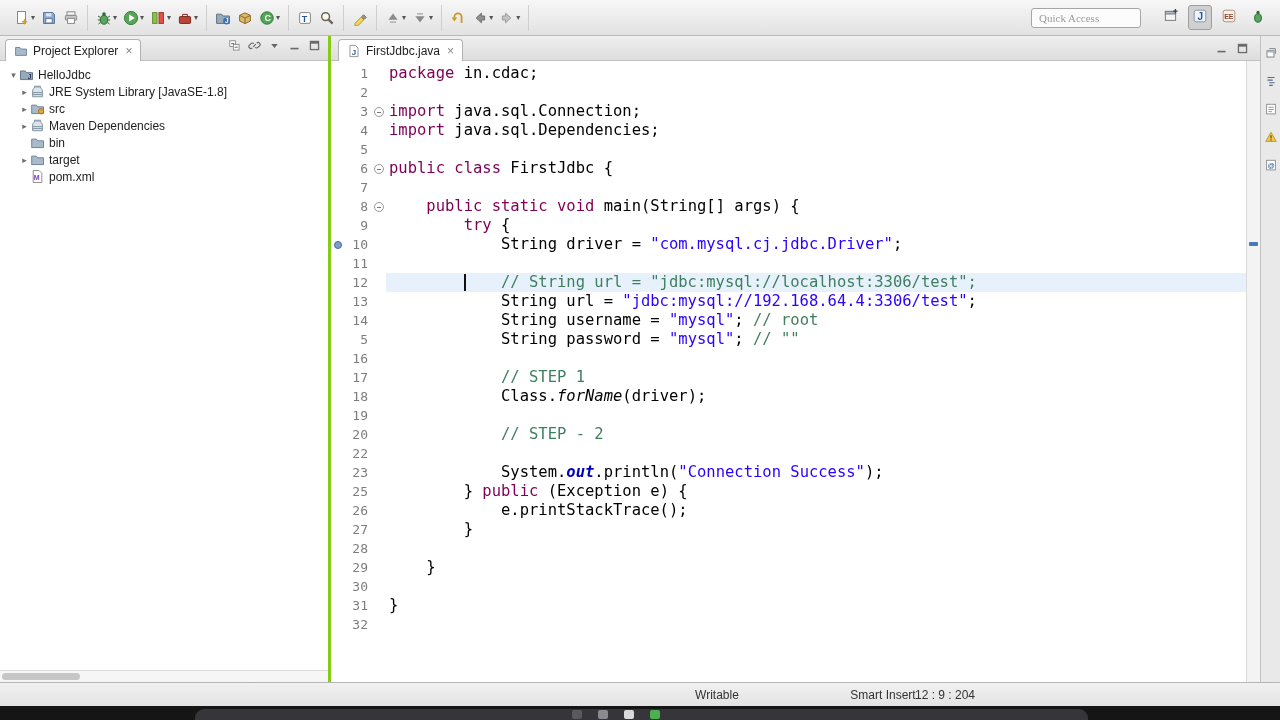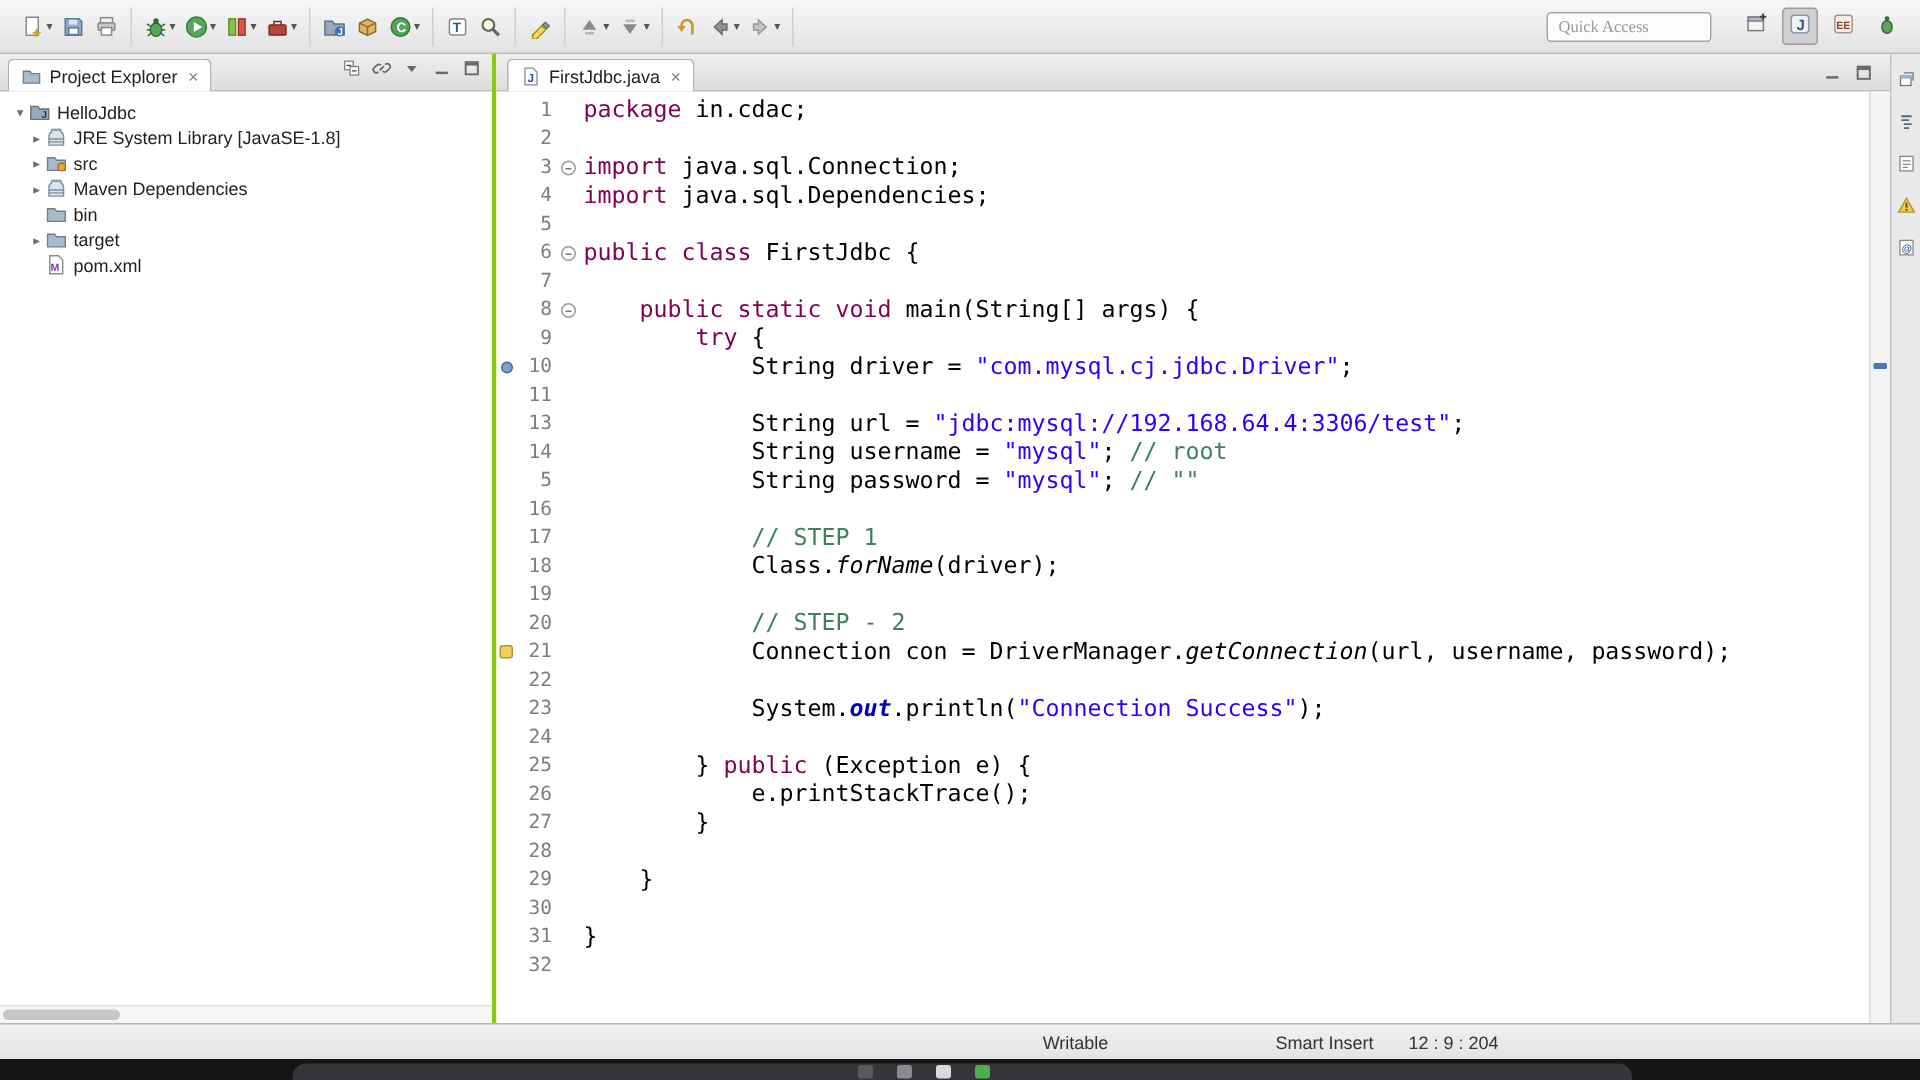--- a/index.html
+++ b/index.html
@@ -80,21 +80,21 @@
   
   .right-strip{width:20px;flex:none;background:#e9e9e9;border-left:1px solid #c2c2c2;
     display:flex;flex-direction:column;align-items:center;gap:11px;padding-top:10px}
 
   
   .statusbar{position:absolute;left:0;right:0;bottom:14px;height:24px;
     background:linear-gradient(#f1f1f1,#e3e3e3);border-top:1px solid #b6b6b6;color:#333;font-size:12px}
   .sb{position:absolute;top:0;height:24px;line-height:24px;text-align:center}
   .sb1{left:657px;width:120px}
   .sb2{left:827px;width:112px}
-  .sb3{left:912px;width:114px}
+  .sb3{left:888px;width:114px}
 
   
   .dock{position:absolute;left:0;right:0;bottom:0;height:14px;background:#151515;overflow:hidden}
   .dock-shelf{position:absolute;left:195px;width:893px;top:3px;bottom:-4px;background:#35353a;border-radius:9px 9px 0 0}
   .dock-app{position:absolute;bottom:1px;width:10px;height:9px;border-radius:2px}
 </style>
 </head>
 <body>
 
 <div class="toolbar">
@@ -446,32 +446,31 @@
           <div class="code-line"><span class="ln-ann"></span><span class="ln-num">2</span><span class="ln-fold"></span><span class="ln-code"></span></div>
           <div class="code-line"><span class="ln-ann"></span><span class="ln-num">3</span><span class="ln-fold"><span class="fold-dot"></span></span><span class="ln-code"><span class="tk-k">import</span><span class="tk-p"> java.sql.Connection;</span></span></div>
           <div class="code-line"><span class="ln-ann"></span><span class="ln-num">4</span><span class="ln-fold"></span><span class="ln-code"><span class="tk-k">import</span><span class="tk-p"> java.sql.Dependencies;</span></span></div>
           <div class="code-line"><span class="ln-ann"></span><span class="ln-num">5</span><span class="ln-fold"></span><span class="ln-code"></span></div>
           <div class="code-line"><span class="ln-ann"></span><span class="ln-num">6</span><span class="ln-fold"><span class="fold-dot"></span></span><span class="ln-code"><span class="tk-k">public</span><span class="tk-p"> </span><span class="tk-k">class</span><span class="tk-p"> FirstJdbc {</span></span></div>
           <div class="code-line"><span class="ln-ann"></span><span class="ln-num">7</span><span class="ln-fold"></span><span class="ln-code"></span></div>
           <div class="code-line"><span class="ln-ann"></span><span class="ln-num">8</span><span class="ln-fold"><span class="fold-dot"></span></span><span class="ln-code"><span class="tk-p">    </span><span class="tk-k">public</span><span class="tk-p"> </span><span class="tk-k">static</span><span class="tk-p"> </span><span class="tk-k">void</span><span class="tk-p"> main(String[] args) {</span></span></div>
           <div class="code-line"><span class="ln-ann"></span><span class="ln-num">9</span><span class="ln-fold"></span><span class="ln-code"><span class="tk-p">        </span><span class="tk-k">try</span><span class="tk-p"> {</span></span></div>
           <div class="code-line"><span class="ln-ann"><span class="mk-breakpoint"></span></span><span class="ln-num">10</span><span class="ln-fold"></span><span class="ln-code"><span class="tk-p">            String driver = </span><span class="tk-s">"com.mysql.cj.jdbc.Driver"</span><span class="tk-p">;</span></span></div>
           <div class="code-line"><span class="ln-ann"></span><span class="ln-num">11</span><span class="ln-fold"></span><span class="ln-code"></span></div>
+          <div class="code-line current"><span class="ln-ann"></span><span class="ln-num">12</span><span class="ln-fold"></span><span class="ln-code"><span class="tk-c">            // String url = "jdbc:mysql://localhost:3306/test";</span><span class="caret" style="left: calc(8ch + 3px);"></span></span></div>
           <div class="code-line"><span class="ln-ann"></span><span class="ln-num">13</span><span class="ln-fold"></span><span class="ln-code"><span class="tk-p">            String url = </span><span class="tk-s">"jdbc:mysql://192.168.64.4:3306/test"</span><span class="tk-p">;</span></span></div>
           <div class="code-line"><span class="ln-ann"></span><span class="ln-num">14</span><span class="ln-fold"></span><span class="ln-code"><span class="tk-p">            String username = </span><span class="tk-s">"mysql"</span><span class="tk-p">; </span><span class="tk-c">// root</span></span></div>
           <div class="code-line"><span class="ln-ann"></span><span class="ln-num">5</span><span class="ln-fold"></span><span class="ln-code"><span class="tk-p">            String password = </span><span class="tk-s">"mysql"</span><span class="tk-p">; </span><span class="tk-c">// ""</span></span></div>
           <div class="code-line"><span class="ln-ann"></span><span class="ln-num">16</span><span class="ln-fold"></span><span class="ln-code"></span></div>
           <div class="code-line"><span class="ln-ann"></span><span class="ln-num">17</span><span class="ln-fold"></span><span class="ln-code"><span class="tk-c">            // STEP 1</span></span></div>
           <div class="code-line"><span class="ln-ann"></span><span class="ln-num">18</span><span class="ln-fold"></span><span class="ln-code"><span class="tk-p">            Class.</span><span class="tk-i">forName</span><span class="tk-p">(driver);</span></span></div>
           <div class="code-line"><span class="ln-ann"></span><span class="ln-num">19</span><span class="ln-fold"></span><span class="ln-code"></span></div>
           <div class="code-line"><span class="ln-ann"></span><span class="ln-num">20</span><span class="ln-fold"></span><span class="ln-code"><span class="tk-c">            // STEP - 2</span></span></div>
-          <div class="code-line"><span class="ln-ann"><span class="mk-task"></span></span><span class="ln-num">21</span><span class="ln-fold"></span><span class="ln-code"><span class="tk-p">            Connection con = DriverManager.</span><span class="tk-i">getConnection</span><span class="tk-p">(url, username, password);</span></span></div>
           <div class="code-line"><span class="ln-ann"></span><span class="ln-num">22</span><span class="ln-fold"></span><span class="ln-code"></span></div>
           <div class="code-line"><span class="ln-ann"></span><span class="ln-num">23</span><span class="ln-fold"></span><span class="ln-code"><span class="tk-p">            System.</span><span class="tk-sf">out</span><span class="tk-p">.println(</span><span class="tk-s">"Connection Success"</span><span class="tk-p">);</span></span></div>
-          <div class="code-line"><span class="ln-ann"></span><span class="ln-num">24</span><span class="ln-fold"></span><span class="ln-code"></span></div>
           <div class="code-line"><span class="ln-ann"></span><span class="ln-num">25</span><span class="ln-fold"></span><span class="ln-code"><span class="tk-p">        } </span><span class="tk-k">public</span><span class="tk-p"> (Exception e) {</span></span></div>
           <div class="code-line"><span class="ln-ann"></span><span class="ln-num">26</span><span class="ln-fold"></span><span class="ln-code"><span class="tk-p">            e.printStackTrace();</span></span></div>
           <div class="code-line"><span class="ln-ann"></span><span class="ln-num">27</span><span class="ln-fold"></span><span class="ln-code"><span class="tk-p">        }</span></span></div>
           <div class="code-line"><span class="ln-ann"></span><span class="ln-num">28</span><span class="ln-fold"></span><span class="ln-code"></span></div>
           <div class="code-line"><span class="ln-ann"></span><span class="ln-num">29</span><span class="ln-fold"></span><span class="ln-code"><span class="tk-p">    }</span></span></div>
           <div class="code-line"><span class="ln-ann"></span><span class="ln-num">30</span><span class="ln-fold"></span><span class="ln-code"></span></div>
           <div class="code-line"><span class="ln-ann"></span><span class="ln-num">31</span><span class="ln-fold"></span><span class="ln-code"><span class="tk-p">}</span></span></div>
           <div class="code-line"><span class="ln-ann"></span><span class="ln-num">32</span><span class="ln-fold"></span><span class="ln-code"></span></div>
         </div>
       <div class="overview">

